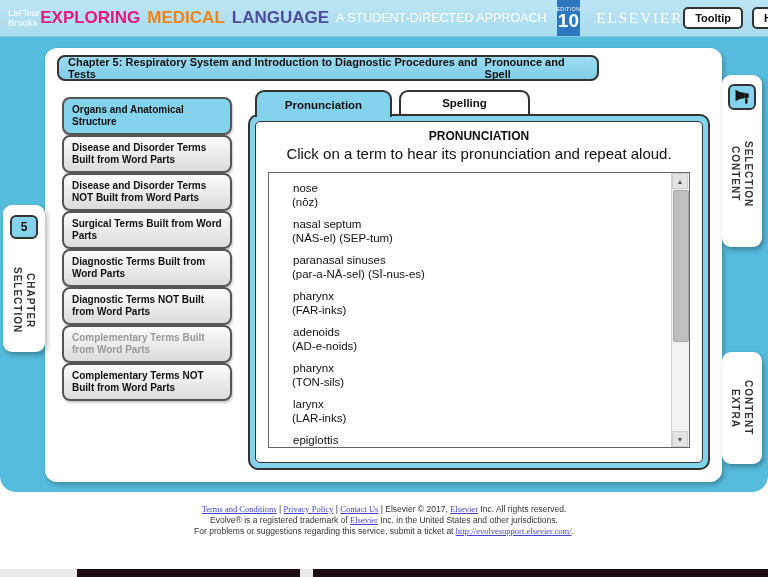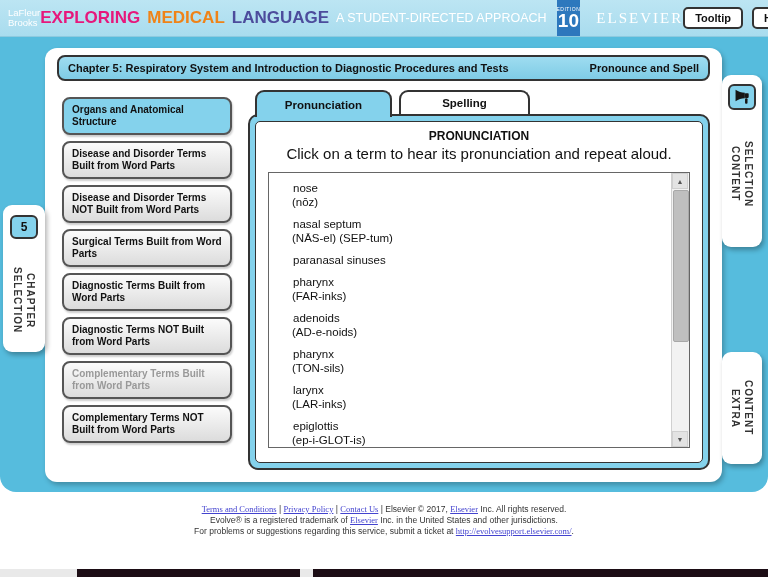--- a/index.html
+++ b/index.html
@@ -22,27 +22,27 @@
                letter-spacing:2px; margin-left:16px; white-space:nowrap; }
   .hbtns { margin-left:auto; margin-right:12px; display:flex; gap:9px; }
   .hbtn { background:#fff; border:2px solid #333; border-radius:5px; font-weight:bold;
           font-size:11px; padding:3px 10px; color:#111; font-family:inherit; cursor:pointer; }
 
   
   .canvas { position:absolute; left:0; top:37px; width:768px; height:455px;
             background:var(--canvas-blue); border-radius:0 0 16px 16px; }
   .white-panel { position:absolute; left:45px; top:48px; width:677px; height:434px;
                  background:#fff; border-radius:12px; box-shadow:2px 3px 5px rgba(0,0,0,.25); }
-  .chapter-bar { position:absolute; left:57px; top:55px; width:653px; height:26px;
+  .chapter-bar { position:absolute; left:57px; top:55px; width:542px; height:26px;
                  background:linear-gradient(#9edcf0,#7fcce6); border:2px solid #333; border-radius:8px;
                  box-sizing:border-box; display:flex; align-items:center; justify-content:space-between;
                  padding:0 9px; font-weight:bold; font-size:11px; color:#111; }
 
   
-  .sidebar { position:absolute; left:62px; top:97px; width:170px; display:flex; flex-direction:column; gap:6px; }
+  .sidebar { position:absolute; left:62px; top:97px; width:170px; display:flex; flex-direction:column; }
   .sbtn { border:2px solid #555; border-radius:8px; background:linear-gradient(#fbfbfb,#dcdcdc);
           font-weight:bold; font-size:10px; color:#111; padding:5px 8px; text-align:left;
           line-height:12px; box-shadow:1px 2px 2px rgba(0,0,0,.2); min-height:30px; box-sizing:border-box;
           display:flex; align-items:center; font-family:inherit; cursor:pointer; }
   .sbtn.selected { background:var(--accent-blue); }
   .sbtn.disabled { color:#999; cursor:default; }
 
   
   .tab { position:absolute; top:90px; border:2px solid #333; border-bottom:none;
          border-radius:9px 9px 0 0; font-weight:bold; font-size:11.5px; display:flex;
@@ -159,20 +159,21 @@
           <div class="term-item">
             <div class="term-name">nose</div>
             <div class="term-pron">(nōz)</div>
           </div>
           <div class="term-item">
             <div class="term-name">nasal septum</div>
             <div class="term-pron">(NĀS-el) (SEP-tum)</div>
           </div>
           <div class="term-item">
             <div class="term-name">paranasal sinuses</div>
+            <div class="term-pron">(par-a-NĀ-sel) (SĪ-nus-es)</div>
           </div>
           <div class="term-item">
             <div class="term-name">pharynx</div>
             <div class="term-pron">(FAR-inks)</div>
           </div>
           <div class="term-item">
             <div class="term-name">adenoids</div>
             <div class="term-pron">(AD-e-noids)</div>
           </div>
           <div class="term-item">

